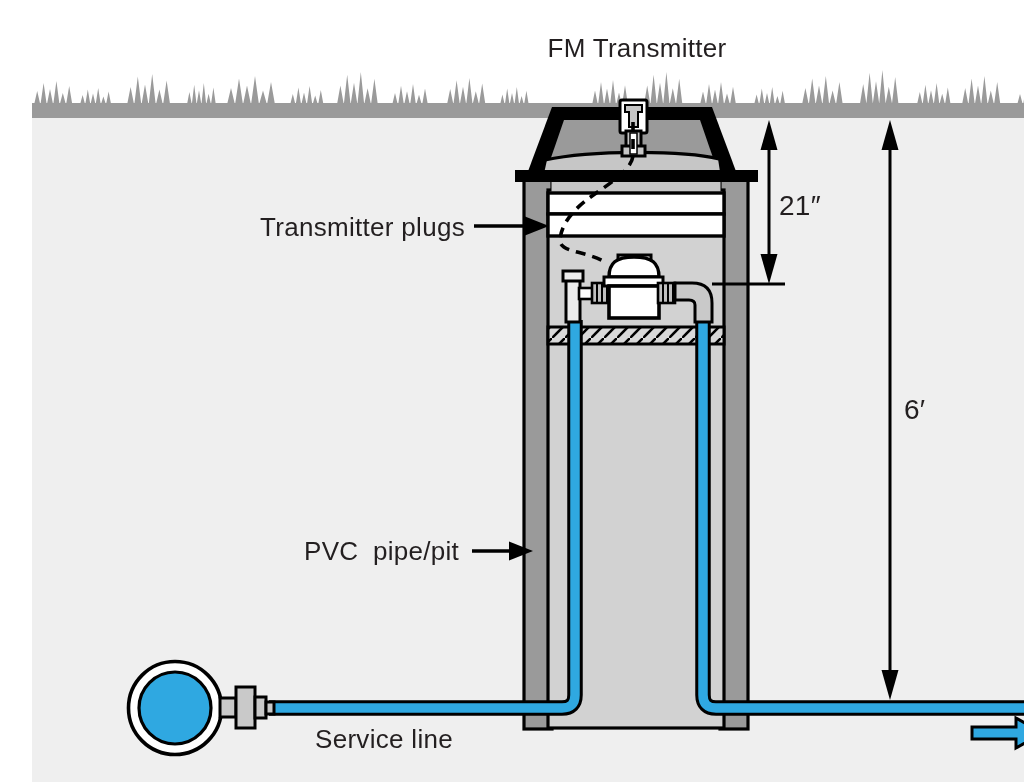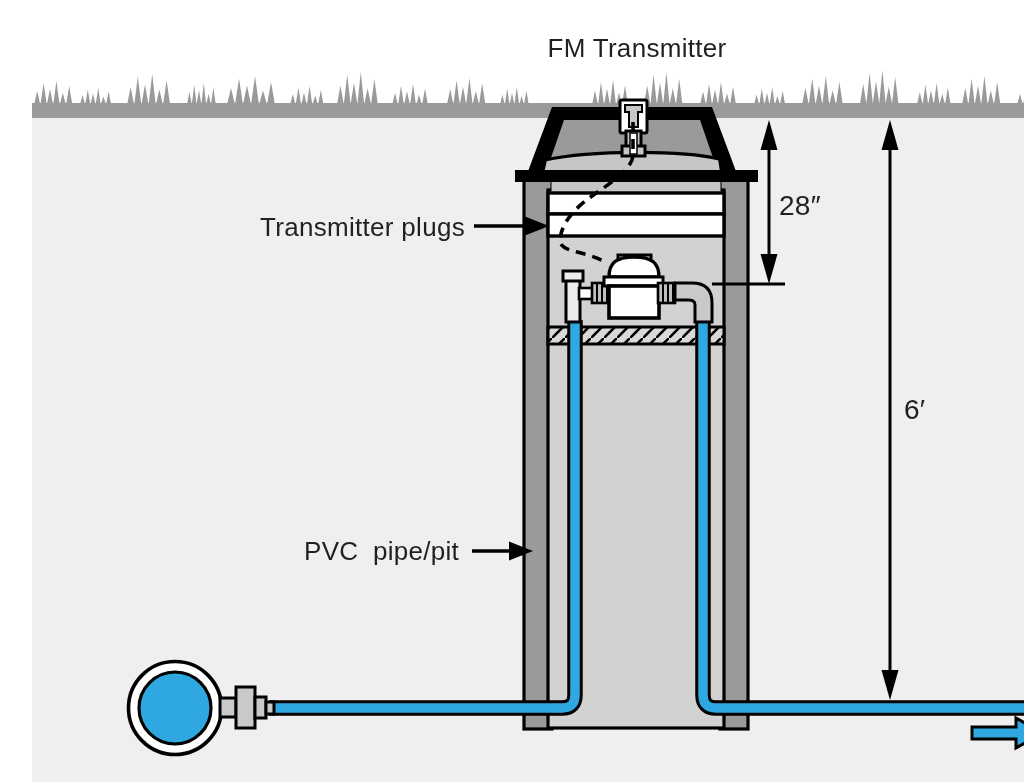--- a/index.html
+++ b/index.html
@@ -170,16 +170,17 @@
     </g>
 
     <g stroke="#000" fill="#000">
       <line x1="440" y1="551" x2="479" y2="551" stroke-width="3.4"></line>
       <polygon points="501,551 477,541.5 477,560.5" stroke="none"></polygon>
     </g>
   </svg>
 
   <div class="label" id="lbl-fm">FM Transmitter</div>
   <div class="label" id="lbl-insulation">Transmitter plugs</div>
-  <div class="label dim" id="lbl-21">28″</div>
+  <div class="label dim" id="lbl-21">21″</div>
   <div class="label dim" id="lbl-6">6′</div>
   <div class="label" id="lbl-pvc">PVC pipe/pit</div>
+  <div class="label" id="lbl-serviceline">Service line</div>
 </div>
 
 </body></html>

